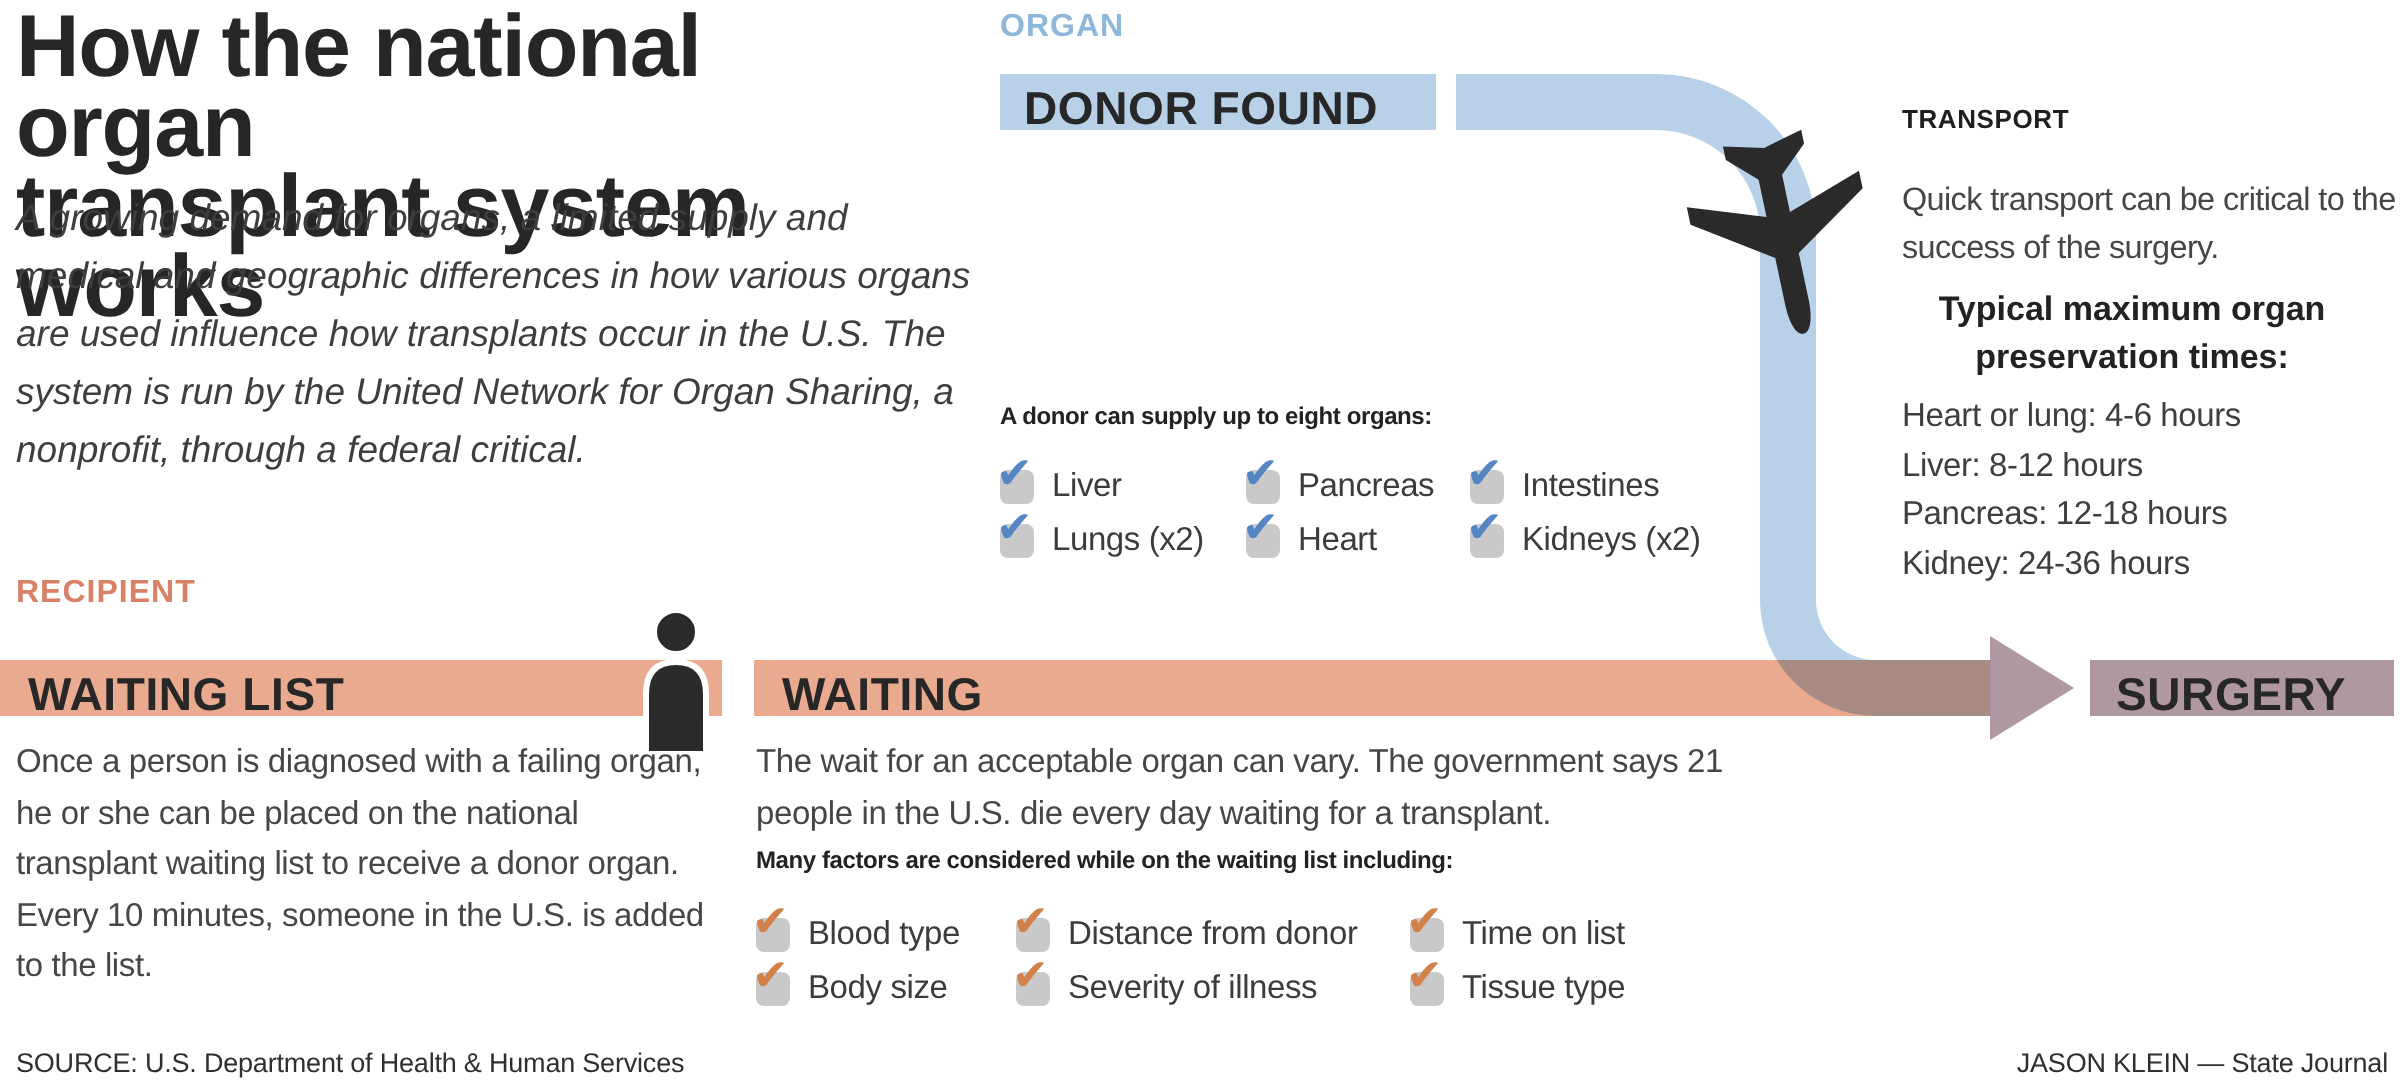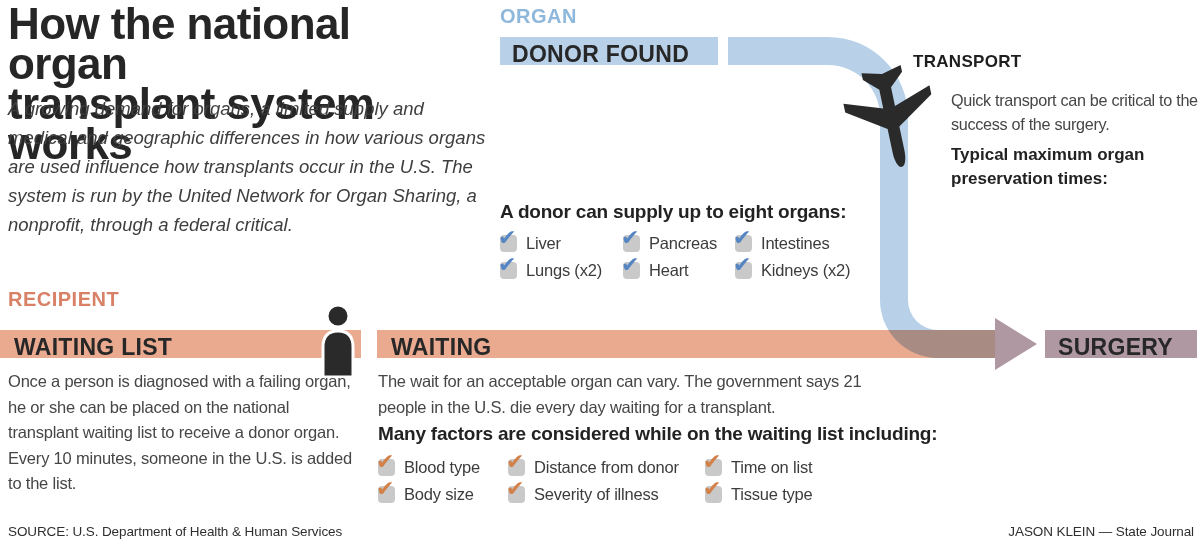--- a/index.html
+++ b/index.html
@@ -5,41 +5,41 @@
   html,body{margin:0;padding:0;background:#fff;}
   .stage{position:relative;width:1200px;height:546px;background:#ffffff;overflow:hidden;
          font-family:"Liberation Sans",sans-serif;color:#2a2a2a;}
   .abs{position:absolute;}
   .flow-svg{position:absolute;left:0;top:0;pointer-events:none;}
 
   .main-title{left:8px;top:4px;width:460px;font-size:44px;line-height:40px;font-weight:bold;
               color:#262626;letter-spacing:-0.6px;}
   .intro{left:8px;top:94px;width:478px;font-size:18.5px;line-height:29px;font-style:italic;color:#3e3e3e;}
 
-  .section-heading{font-size:20px;font-weight:bold;letter-spacing:0.5px;}
+  .section-heading{font-size:16px;font-weight:bold;letter-spacing:0.5px;}
   .organ-heading{left:500px;top:5px;color:#8db7db;}
   .recipient-heading{left:8px;top:288px;color:#d88166;}
-  .transport-heading{left:913px;top:52px;font-size:17px;font-weight:bold;color:#1e1e1e;letter-spacing:0.3px;}
+  .transport-heading{left:951px;top:52px;font-size:13px;font-weight:bold;color:#1e1e1e;letter-spacing:0.3px;}
 
   .bar-label{font-size:23px;font-weight:bold;color:#272727;letter-spacing:0.3px;}
   .donor-label{left:512px;top:41px;}
   .wl-label{left:14px;top:334px;}
   .waiting-label{left:391px;top:334px;}
   .surgery-label{left:1058px;top:334px;}
 
   .body-text{font-size:16.5px;line-height:25.5px;color:#464646;letter-spacing:-0.2px;}
   .donor-body{left:500px;top:76px;width:322px;line-height:24.5px;}
   .transport-body{left:951px;top:88px;width:252px;font-size:16.2px;line-height:24px;letter-spacing:-0.3px;}
-  .times-heading{left:951px;top:143px;width:230px;font-size:17px;line-height:24px;font-weight:bold;color:#222;}
+  .times-heading{left:951px;top:143px;width:230px;font-size:17px;line-height:24px;font-weight:bold;color:#222;text-align:center;}
   .times-list{left:951px;top:196px;font-size:16.5px;line-height:24.5px;color:#3e3e3e;letter-spacing:-0.2px;}
   .wl-body{left:8px;top:369px;width:345px;}
   .waiting-body{left:378px;top:369px;width:490px;}
   .surgery-body{left:1058px;top:369px;width:142px;}
 
-  .sub-heading{font-size:19px;font-weight:bold;color:#222;letter-spacing:-0.2px;}
+  .sub-heading{font-size:12px;font-weight:bold;color:#222;letter-spacing:-0.2px;}
   .supply-heading{left:500px;top:201px;}
   .factors-heading{left:378px;top:423px;width:600px;}
 
   .grid{display:flex;flex-direction:column;}
   .grid-row{display:flex;align-items:center;height:27px;}
   .grid-item{display:flex;align-items:center;font-size:16.5px;color:#3c3c3c;letter-spacing:-0.2px;}
   .organ-grid{left:500px;top:230px;}
   .o-c1{width:123px;} .o-c2{width:112px;}
   .factors-grid{left:378px;top:454px;}
   .f-c1{width:130px;} .f-c2{width:197px;}
@@ -124,20 +124,26 @@
             <span class="g">✔</span>
           </span>
         <span>Kidneys (x2)</span>
       </div>
     </div>
   </div>
 
   <div class="abs transport-heading">TRANSPORT</div>
   <div class="abs body-text transport-body">Quick transport can be critical to the success of the surgery.</div>
   <div class="abs times-heading">Typical maximum organ preservation times:</div>
+  <div class="abs times-list">
+    <div>Heart or lung: 4-6 hours</div>
+    <div>Liver: 8-12 hours</div>
+    <div>Pancreas: 12-18 hours</div>
+    <div>Kidney: 24-36 hours</div>
+  </div>
 
   <div class="abs section-heading recipient-heading">RECIPIENT</div>
   <div class="abs bar-label wl-label">WAITING LIST</div>
   <div class="abs body-text wl-body">Once a person is diagnosed with a failing organ, he or she can be placed on the national transplant waiting list to receive a donor organ. Every 10 minutes, someone in the U.S. is added to the list.</div>
 
   <div class="abs bar-label waiting-label">WAITING</div>
   <div class="abs body-text waiting-body">The wait for an acceptable organ can vary. The government says 21 people in the U.S. die every day waiting for a transplant.</div>
   <div class="abs sub-heading factors-heading">Many factors are considered while on the waiting list including:</div>
 
   <div class="abs grid factors-grid">

